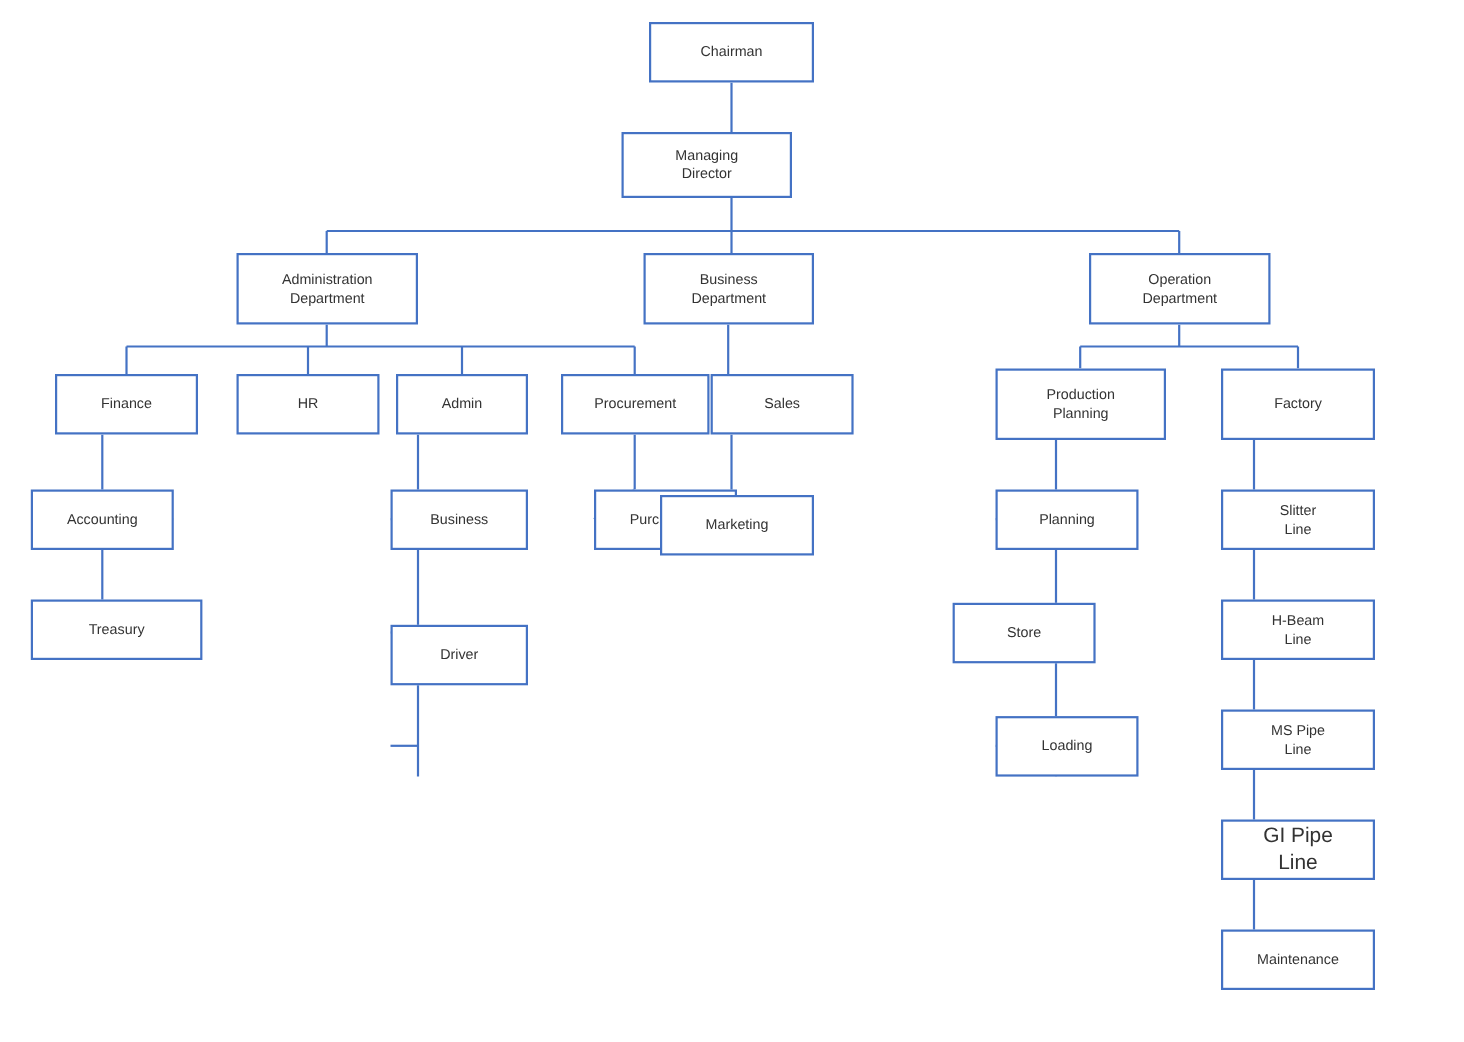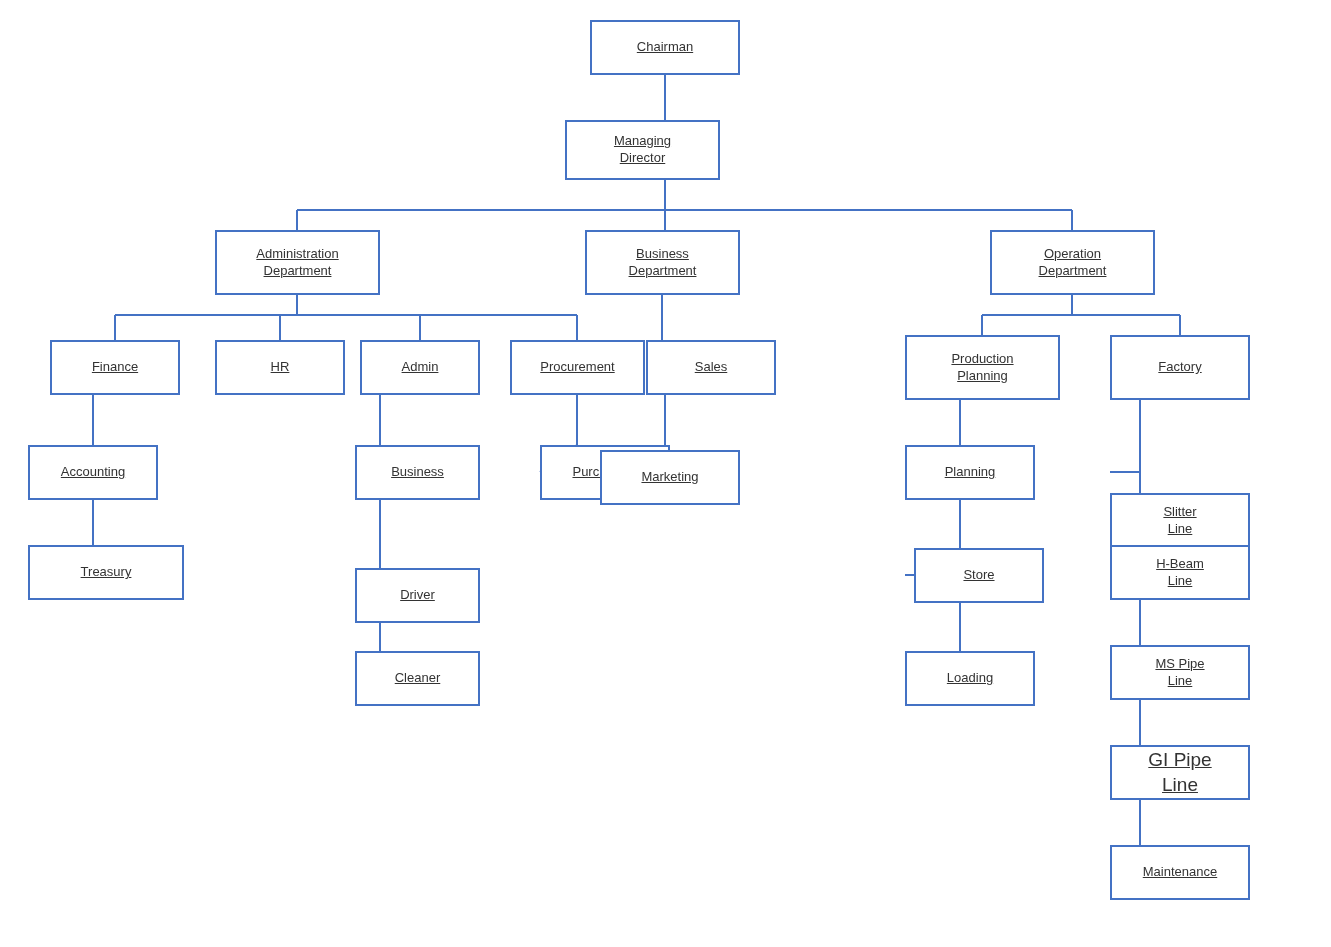--- a/index.html
+++ b/index.html
@@ -24,21 +24,20 @@
       position: absolute;
       border: 2px solid #4472C4;
       background: #fff;
       text-align: center;
       display: flex;
       align-items: center;
       justify-content: center;
       padding: 12px 8px;
       line-height: 1.3;
       color: #333;
-      text-decoration: underline;
     }
 
     svg.lines {
       position: absolute;
       top: 0; left: 0;
       width: 100%;
       height: 100%;
       pointer-events: none;
       overflow: visible;
     }
@@ -159,39 +158,36 @@
     </div>
     <div class="node" style="left: 28px; top: 545px; width: 156px; height: 55px; font-size: 13px;">
       <span style="white-space: pre-line;">Treasury</span>
     </div>
     <div class="node" style="left: 355px; top: 445px; width: 125px; height: 55px; font-size: 13px;">
       <span style="white-space: pre-line;">Business</span>
     </div>
     <div class="node" style="left: 355px; top: 568px; width: 125px; height: 55px; font-size: 13px;">
       <span style="white-space: pre-line;">Driver</span>
     </div>
-    <div class="node" style="left: 355px; top: 651px; width: 125px; height: 55px; font-size: 13px;">
-      <span style="white-space: pre-line;">Cleaner</span>
-    </div>
     <div class="node" style="left: 540px; top: 445px; width: 130px; height: 55px; font-size: 13px;">
       <span style="white-space: pre-line;">Purchasing</span>
     </div>
     <div class="node" style="left: 600px; top: 450px; width: 140px; height: 55px; font-size: 13px;">
       <span style="white-space: pre-line;">Marketing</span>
     </div>
     <div class="node" style="left: 905px; top: 445px; width: 130px; height: 55px; font-size: 13px;">
       <span style="white-space: pre-line;">Planning</span>
     </div>
-    <div class="node" style="left: 914px; top: 548px; width: 130px; height: 55px; font-size: 13px;">
+    <div class="node" style="left: 866px; top: 548px; width: 130px; height: 55px; font-size: 13px;">
       <span style="white-space: pre-line;">Store</span>
     </div>
     <div class="node" style="left: 905px; top: 651px; width: 130px; height: 55px; font-size: 13px;">
       <span style="white-space: pre-line;">Loading</span>
     </div>
-    <div class="node" style="left: 1110px; top: 445px; width: 140px; height: 55px; font-size: 13px; margin-top: 48px;">
+    <div class="node" style="left: 1110px; top: 445px; width: 140px; height: 55px; font-size: 13px;">
       <span style="white-space: pre-line;">Slitter
 Line</span>
     </div>
     <div class="node" style="left: 1110px; top: 545px; width: 140px; height: 55px; font-size: 13px;">
       <span style="white-space: pre-line;">H-Beam
 Line</span>
     </div>
     <div class="node" style="left: 1110px; top: 645px; width: 140px; height: 55px; font-size: 13px;">
       <span style="white-space: pre-line;">MS Pipe
 Line</span>

